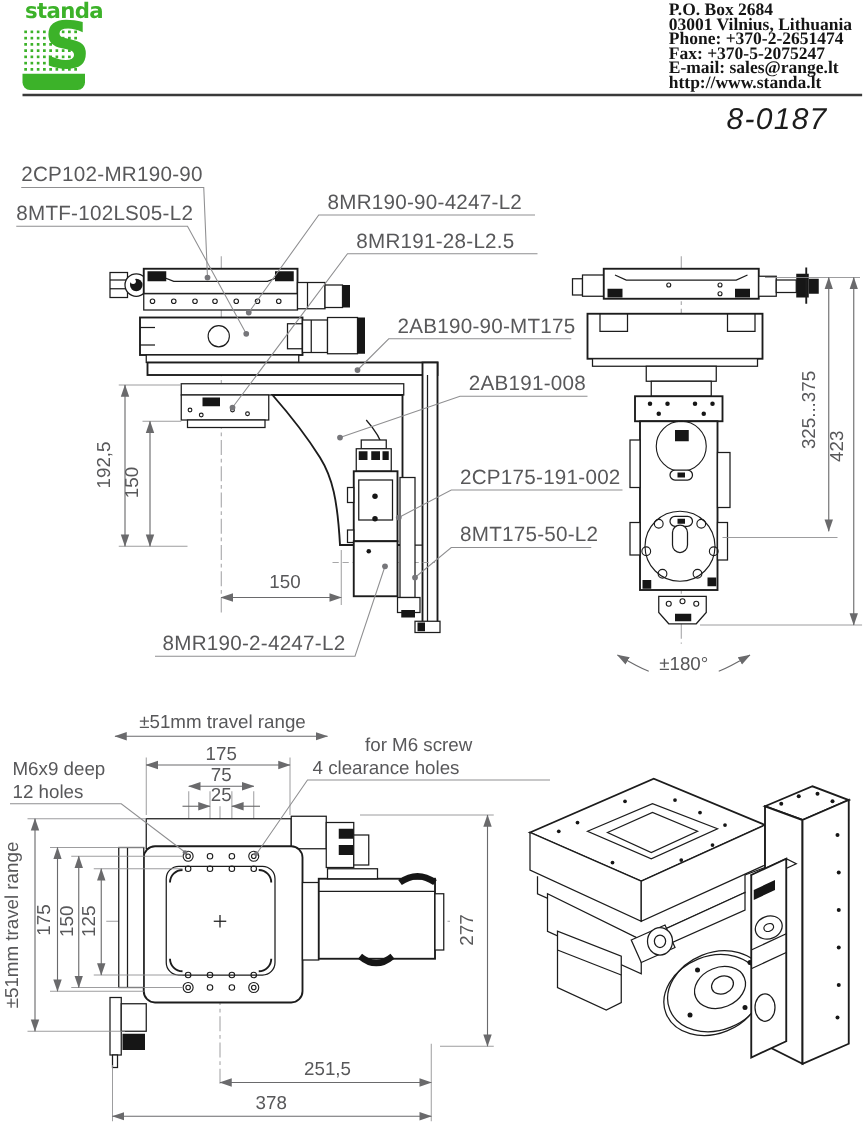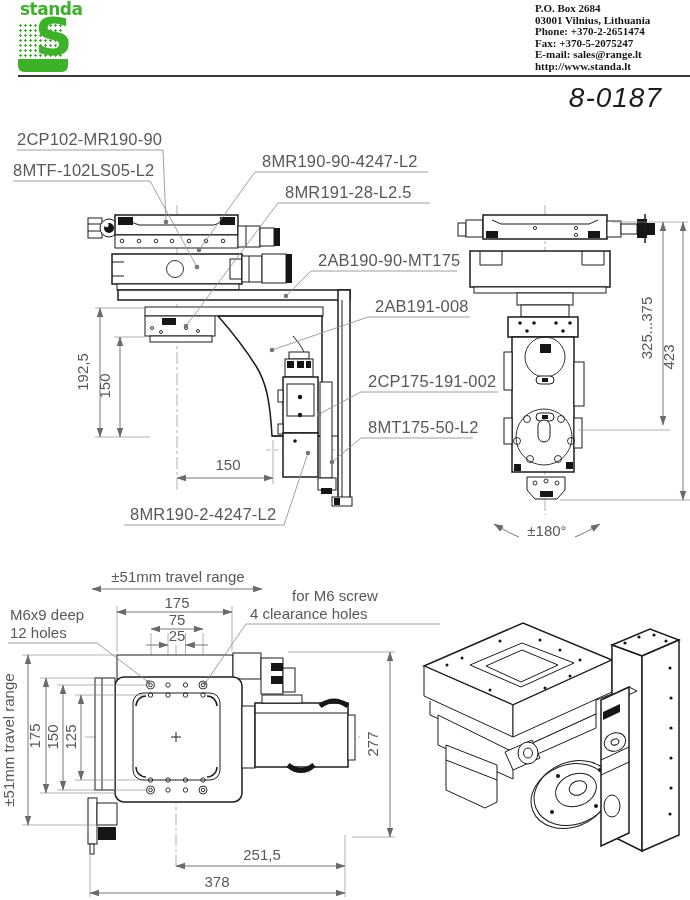--- a/index.html
+++ b/index.html
@@ -12,23 +12,23 @@
   .logo-dots{position:absolute;left:0px;top:21px;width:44px;height:36px;
              background-image:radial-gradient(#3cb229 1.1px, transparent 1.3px);
              background-size:5px 5px;}
   .logo-s{position:absolute;left:17px;top:9px;font-family:"DejaVu Sans",sans-serif;
           font-weight:bold;font-size:52px;color:#3cb229;line-height:52px;}
   .logo-bar{position:absolute;left:0px;top:57px;width:50px;height:13px;background:#3cb229;
             border-radius:0 0 6px 6px;}
   .tagline{position:absolute;left:78px;top:58px;width:455px;
            font-family:"Liberation Serif",serif;font-size:13.2px;color:#151515;}
   .contact{position:absolute;left:535px;top:3px;font-family:"Liberation Serif",serif;
-           font-size:11px;font-weight:bold;color:#151515;line-height:11.6px;}
+           font-size:14px;font-weight:bold;color:#151515;line-height:11.6px;}
   .header-rule{position:absolute;left:18px;top:75px;width:672px;height:2px;background:#3a3a3a;}
-  .drawing-number{position:absolute;right:28px;top:82px;font-style:italic;font-size:28px;
+  .drawing-number{position:absolute;right:28px;top:82px;font-style:italic;font-size:24px;
                   color:#1c1c1c;letter-spacing:1px;}
   
   svg.drawing{position:absolute;left:0;top:0;}
   .ln  {stroke:#1c1c1c;stroke-width:1;fill:none;}
   .ln2 {stroke:#1c1c1c;stroke-width:1.5;fill:none;}
   .fw  {fill:#fff;stroke:#1c1c1c;stroke-width:1;}
   .fw2 {fill:#fff;stroke:#1c1c1c;stroke-width:1.5;}
   .dk  {fill:#161616;stroke:none;}
   .dkl {stroke:#161616;stroke-width:5;fill:none;}
   .hole{fill:none;stroke:#1c1c1c;stroke-width:0.9;}

